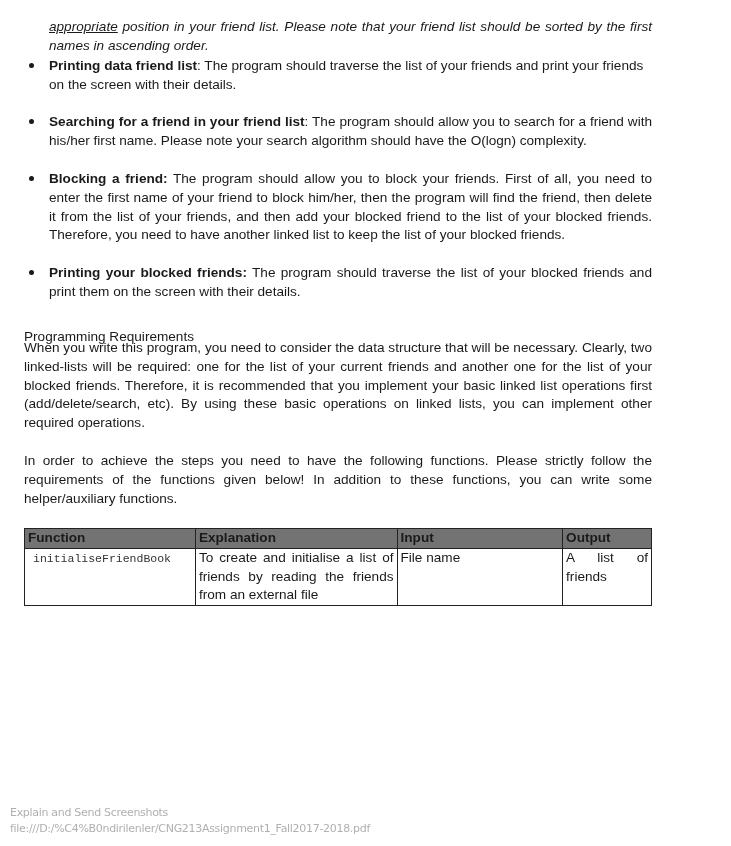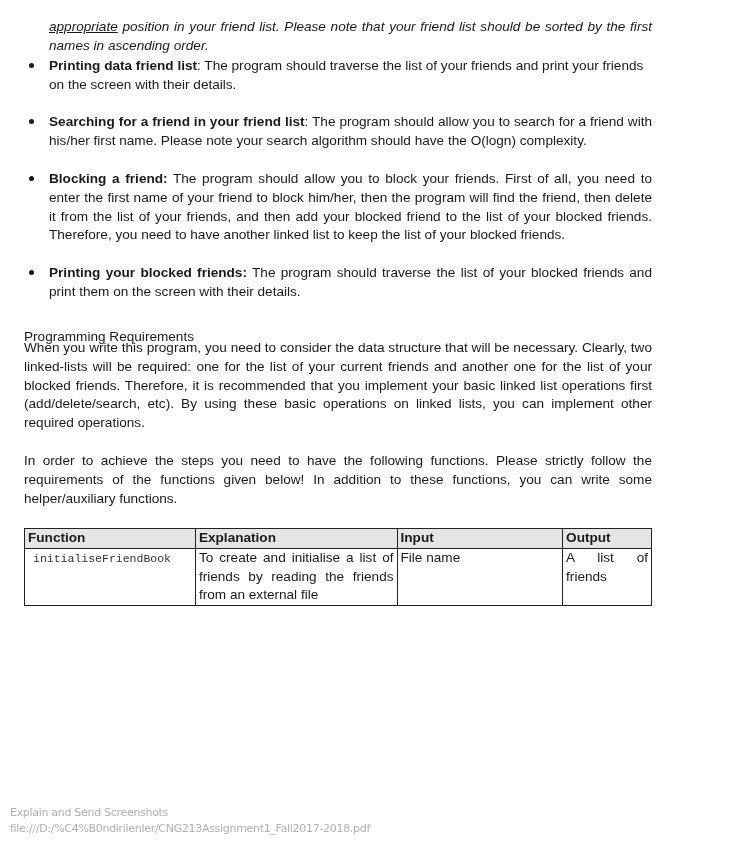--- a/index.html
+++ b/index.html
@@ -6,21 +6,21 @@
   body { width:731px; height:846px; overflow:hidden; position:relative;
          font-family:"Liberation Sans", sans-serif; color:#1a1a1a; font-size:13.6px; }
   .p { position:absolute; line-height:18.8px; }
   .just { text-align:justify; }
   .bullet { position:absolute; left:28px; width:8px; height:8px; }
   .bullet::before { content:""; position:absolute; left:1px; top:6px; width:5px; height:5px; border-radius:50%; background:#1a1a1a; }
   b { font-weight:bold; }
   u { text-decoration:underline; }
   table { position:absolute; left:24px; top:528px; border-collapse:collapse; width:628px; }
   th, td { border:1px solid #222; vertical-align:top; padding:0 3px; line-height:18.8px; font-size:13.6px; text-align:left; }
-  th { background:#e5e5e5; font-weight:bold; padding-top:0; padding-bottom:0; }
+  th { background:#737373; font-weight:bold; padding-top:0; padding-bottom:0; }
   td.mono { font-family:"Liberation Mono", monospace; font-size:11.5px; color:#333; line-height:16px; padding-top:2px;padding-left:8px; }
   td.just { text-align:justify; }
   .footer { position:absolute; left:10px; font-size:11px; color:#b0b0b0; font-family:"DejaVu Sans", sans-serif; letter-spacing:-0.3px; }
 </style>
 </head>
 <body>
 
 <div class="p just" style="left:49px; top:18px; width:603px;font-style:italic;">
   <u>appropriate</u><span> position in your friend list. Please note that your friend list should be sorted by the first names in ascending order.</span>
 </div>

